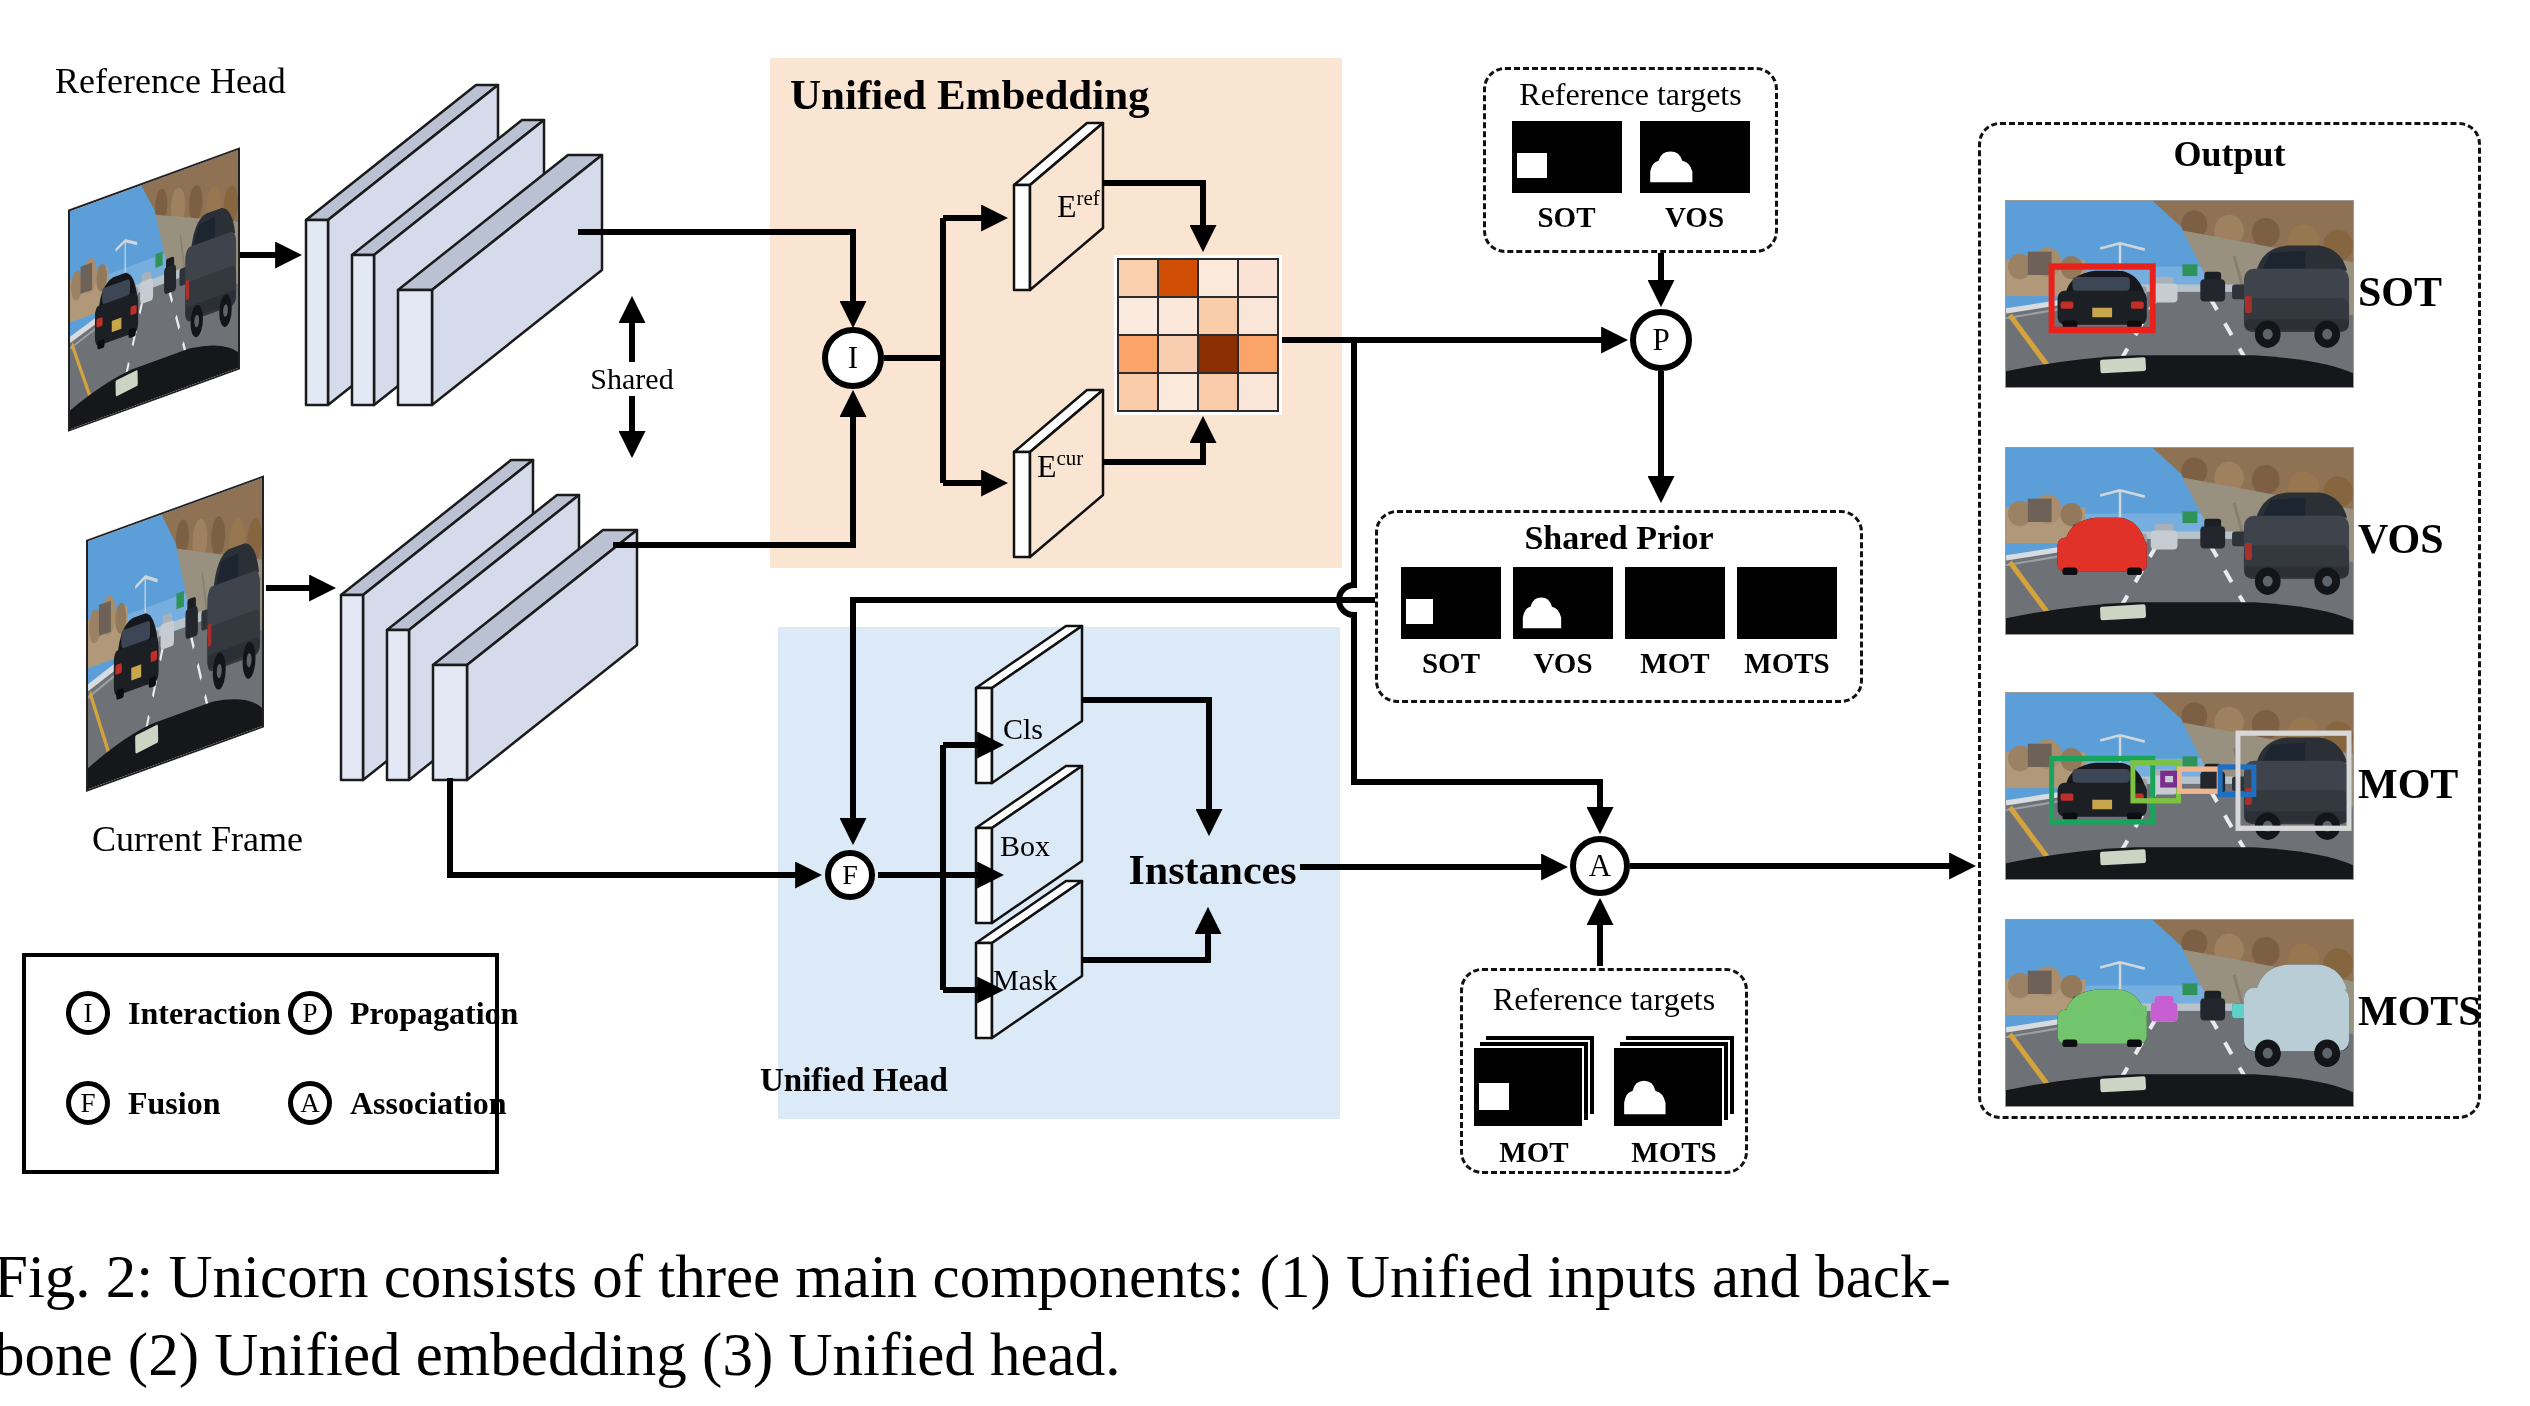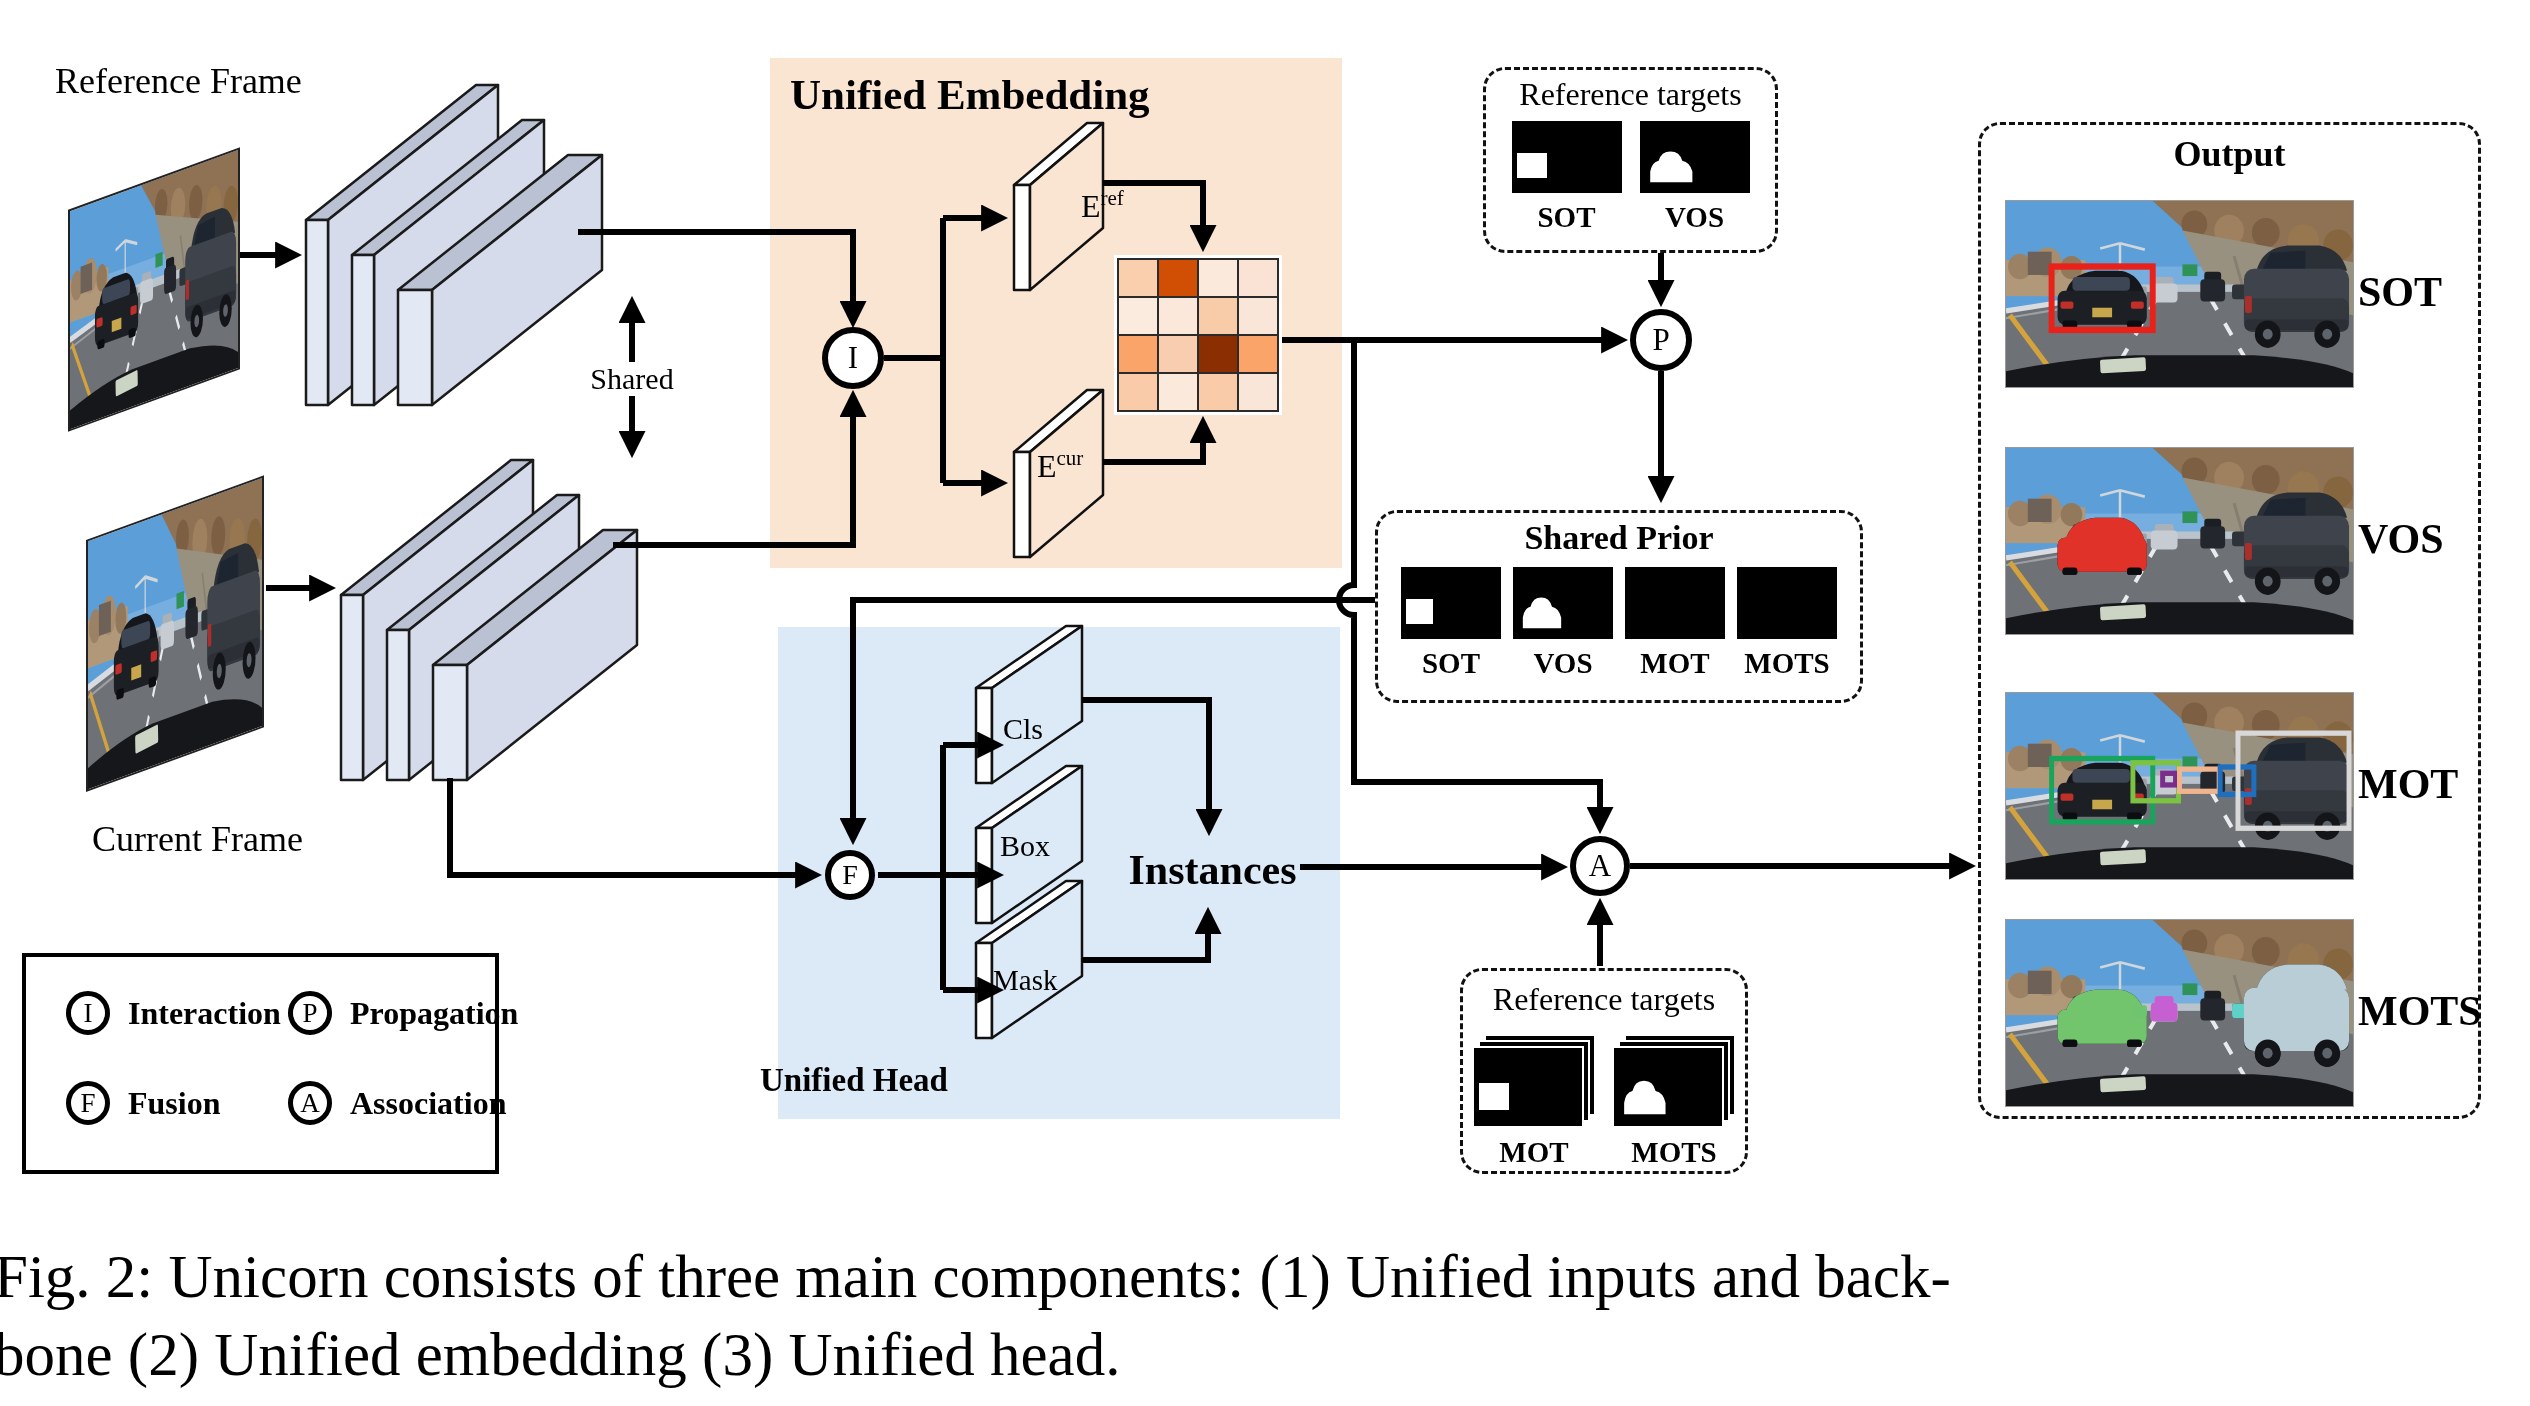--- a/index.html
+++ b/index.html
@@ -16,21 +16,21 @@
   
   #ref-frame-label{left:55px;top:60px;font-size:36px;}
   #cur-frame-label{left:92px;top:818px;font-size:36px;}
   .frame{position:absolute;z-index:4;transform:skewY(-20deg);transform-origin:top right;overflow:hidden;outline:2px solid #222;}
   #ref-frame{left:70px;top:150px;width:168px;height:218px;}
   #cur-frame{left:88px;top:478px;width:174px;height:248px;}
   #shared-label{left:582px;top:362px;width:100px;text-align:center;font-size:30px;}
   
   .slab-lbl{position:absolute;z-index:4;font-size:32px;}
   .slab-lbl sup{font-size:21px;}
-  #e-ref-label{left:1081px;top:186px;text-align:center;}
+  #e-ref-label{left:1057px;top:186px;text-align:center;}
   #e-cur-label{left:1037px;top:446px;}
   #cls-label{left:1003px;top:712px;font-size:30px;}
   #box-label{left:1000px;top:829px;font-size:30px;}
   #mask-label{left:993px;top:964px;font-size:29px;}
   #instances-label{left:1105px;top:846px;width:215px;text-align:center;font-size:42px;font-weight:bold;}
   
   #corr-grid{position:absolute;left:1114px;top:255px;z-index:4;background:#fff;padding:3px;}
   #corr-grid .g{display:grid;grid-template-columns:repeat(4,38px);grid-template-rows:repeat(4,36px);gap:2px;background:#2b2b2b;border:2px solid #2b2b2b;}
   
   .node{position:absolute;z-index:5;background:#fff;border:6px solid #000;border-radius:50%;display:flex;align-items:center;justify-content:center;font-size:31px;}
@@ -162,21 +162,21 @@
       <path d="M943,745 H996" marker-end="url(#ah)"></path>
       <path d="M943,990 H996" marker-end="url(#ah)"></path>
       <path d="M1082,700 H1209 V828" marker-end="url(#ah)"></path>
       <path d="M1082,960 H1208 V915" marker-end="url(#ah)"></path>
       <path d="M1300,867 H1560" marker-end="url(#ah)"></path>
       <path d="M1600,966 V906" marker-end="url(#ah)"></path>
       <path d="M1630,866 H1968" marker-end="url(#ah)"></path>
     </g>
   </svg>
 
-  <div class="lbl" id="ref-frame-label">Reference Frame</div>
+  <div class="lbl" id="ref-frame-label">Reference Head</div>
   <div class="frame" id="ref-frame"><svg viewBox="0 0 350 176" preserveAspectRatio="none" width="100%" height="100%">
         <rect width="350" height="112" fill="#5b9ed8"></rect>
         <rect y="62" width="350" height="28" fill="#8cbce6" opacity="0.55"></rect>
         <rect x="0" y="56" width="80" height="34" fill="#b09879"></rect>
         <circle cx="14" cy="62" r="12" fill="#9c8265"></circle>
         <circle cx="42" cy="58" r="14" fill="#a78c6d"></circle>
         <circle cx="66" cy="63" r="11" fill="#93795c"></circle>
         <rect x="22" y="48" width="24" height="22" fill="#6e6158"></rect>
         <path d="M115,88 L115,40 M115,40 L95,45 M115,40 L140,46" stroke="#cfd6dc" stroke-width="2.5" fill="none"></path>
         <polygon points="148,0 350,0 350,62 188,34" fill="#8f7154"></polygon>

